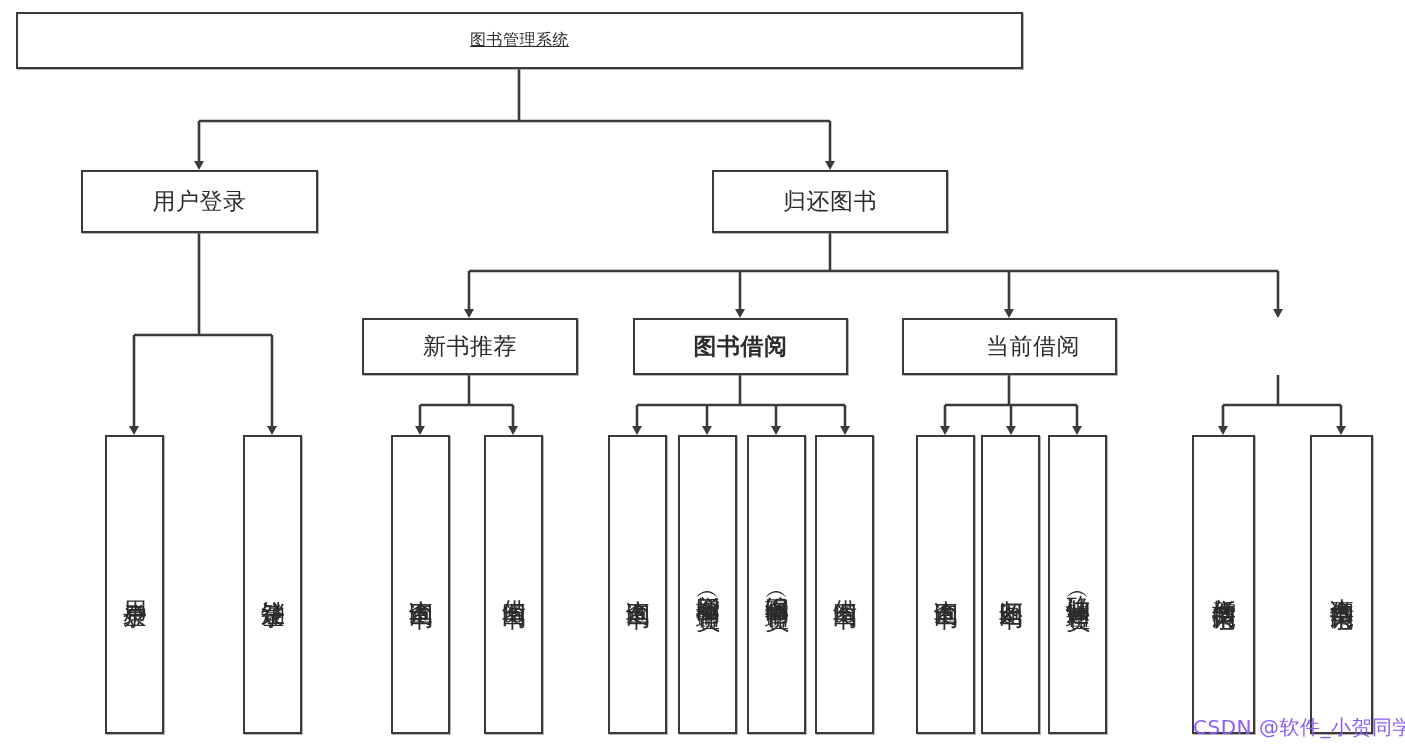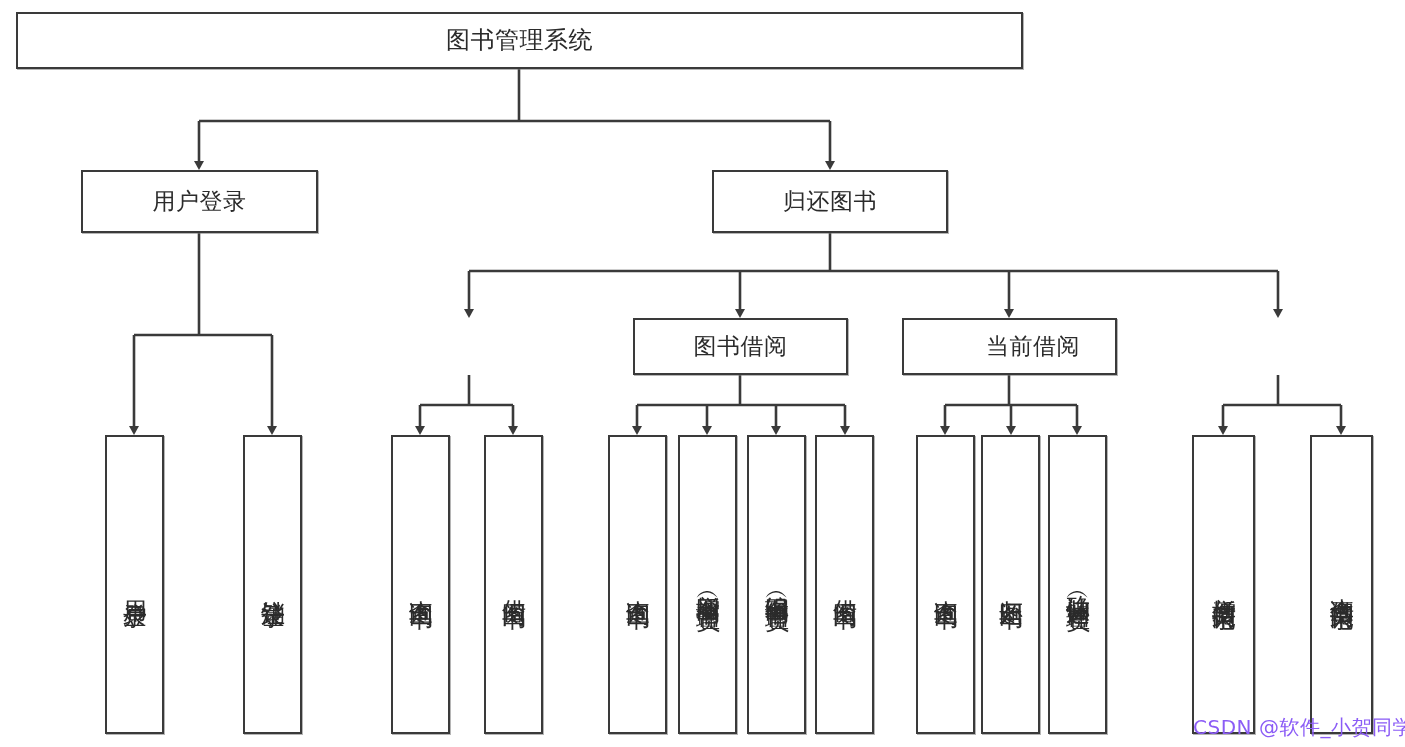--- a/index.html
+++ b/index.html
@@ -41,21 +41,22 @@
     line-height: 1.18;
     text-align: center;
     white-space: nowrap;
   }
   
   .node.horiz .node-label {
     font-size: 23px;
     letter-spacing: 0.5px;
   }
   .node.root .node-label {
-    font-size: 24px;
+    font-size: 16px;
+    text-decoration: underline;
   }
   
   .node.vert {
     align-items: center;
     justify-content: center;
   }
   .node.vert .node-label {
     font-size: 24px;
     writing-mode: vertical-rl;
     text-orientation: upright;
@@ -133,22 +134,25 @@
   </div>
 
   <div class="node horiz" style="left:81px; top:170px; width:237px; height:63px;">
     <span class="node-label">用户登录</span>
   </div>
 
   <div class="node horiz" style="left:712px; top:170px; width:236px; height:63px;">
     <span class="node-label">归还图书</span>
   </div>
 
-
-  <div class="node horiz" style="left:633px; top:318px; width:215px; height:57px;">
+  <div class="node horiz" style="left:362px; top:318px; width:216px; height:57px;">
+    <span class="node-label">新书推荐</span>
+  </div>
+
+  <div class="node horiz" style="left:633px; top:318px; width:215px; height:57px;font-weight:bold;">
     <span class="node-label">图书借阅</span>
   </div>
 
   <div class="node horiz" style="left:902px; top:318px; width:215px; height:57px;padding-left:47px;">
     <span class="node-label">当前借阅</span>
   </div>
 
 
   <div class="node vert" style="left:105px; top:435px; width:59px; height:299px;">
     <span class="node-label">用户登录</span>

